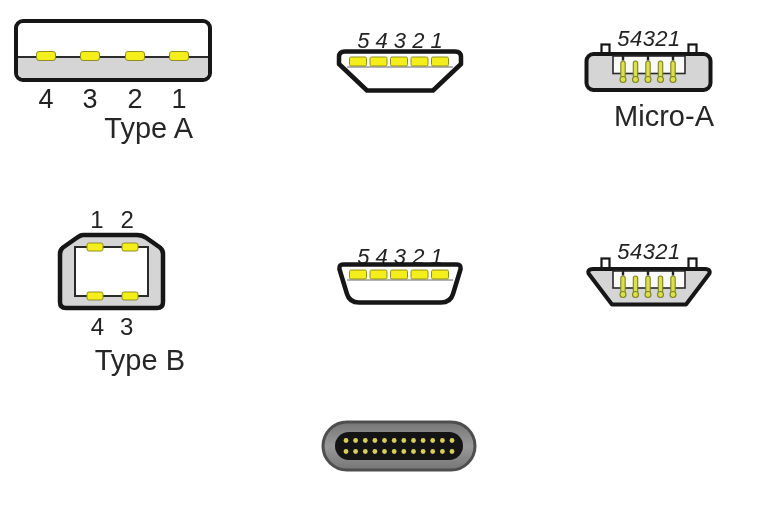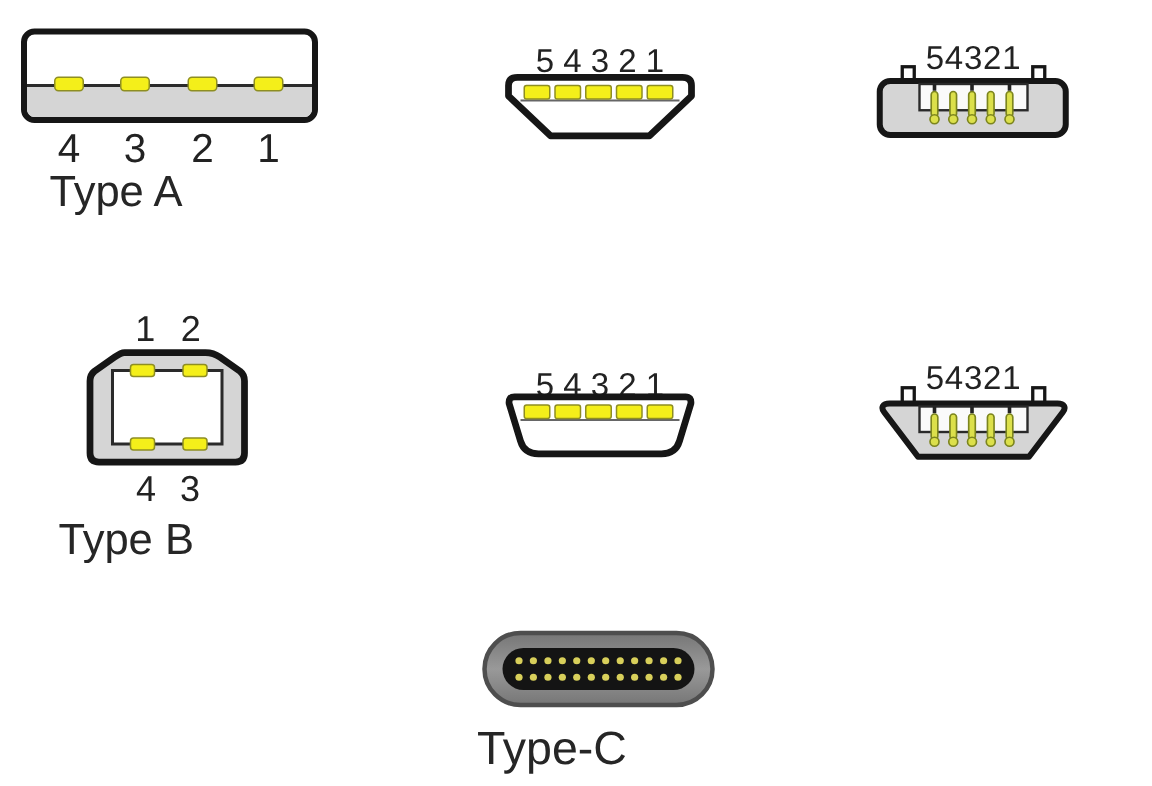--- a/index.html
+++ b/index.html
@@ -30,25 +30,25 @@
   }
   .typea-pin {
     position: absolute; top: 28px; width: 20px; height: 10px;
     background: #f4ef1a; border: 1px solid #8e8e22; border-radius: 3px;
     box-sizing: border-box;
   }
 
   
   .digit { position: absolute; width: 30px; text-align: center;
            font-size: 27px; color: #222; }
-  .numrow { text-align: center; font-size: 22px; color: #222; }
+  .numrow { text-align: center; font-size: 22px; color: #222; font-style: italic; }
   .numrow.tight { letter-spacing: 0.5px; }
   .pairrow { display: flex; justify-content: center; gap: 17px;
              font-size: 24px; color: #222; }
-  .conn-label { text-align: left; font-size: 29px; color: #262626; }
+  .conn-label { text-align: right; font-size: 29px; color: #262626; }
   .conn-label.big { font-size: 31px; }
 
   svg { display: block; }
 </style>
 </head>
 <body>
 
 <div class="stage">
 
   <div class="abs typea-box">
@@ -91,20 +91,21 @@
       <rect x="49.3" y="19" width="4.4" height="17" rx="2.2"></rect>
         <circle cx="51.5" cy="37.5" r="3"></circle>
       <rect x="61.8" y="19" width="4.4" height="17" rx="2.2"></rect>
         <circle cx="64" cy="37.5" r="3"></circle>
       <rect x="74.3" y="19" width="4.4" height="17" rx="2.2"></rect>
         <circle cx="76.5" cy="37.5" r="3"></circle>
       <rect x="86.8" y="19" width="4.4" height="17" rx="2.2"></rect>
         <circle cx="89" cy="37.5" r="3"></circle>
     </g>
   </svg>
+  <div class="abs conn-label" style="left:584px;top:100px;width:130px">Micro-A</div>
 
   <div class="abs pairrow" style="left:56px;top:206px;width:112px">
     <span>1</span>
     <span>2</span>
   </div>
   <svg class="abs" style="left:56px;top:228px" width="112" height="86" viewBox="0 0 112 86">
     <path d="M27,7 H81 C85,7 87.5,7.8 90.5,10 L104,19.5 C106.3,21.3 107,23 107,26 V74 C107,78 105,80 101,80 H10 C6,80 4,78 4,74 V26 C4,23 4.7,21.3 7,19.5 L20.5,10 C23.5,7.8 25,7 27,7 Z" fill="#d5d5d5" stroke="#161616" stroke-width="4.5" stroke-linejoin="round"></path>
     <rect x="19" y="19" width="73" height="49" fill="#ffffff" stroke="#2a2a2a" stroke-width="2"></rect>
     <rect x="31" y="15" width="16" height="8" rx="2" fill="#f4ef1a" stroke="#8e8e22"></rect>
     <rect x="66" y="15" width="16" height="8" rx="2" fill="#f4ef1a" stroke="#8e8e22"></rect>
@@ -181,15 +182,14 @@
         <circle cx="66.5" cy="33.5" r="2.4"></circle>
         <circle cx="76.2" cy="33.5" r="2.4"></circle>
         <circle cx="85.8" cy="33.5" r="2.4"></circle>
         <circle cx="95.5" cy="33.5" r="2.4"></circle>
         <circle cx="105.1" cy="33.5" r="2.4"></circle>
         <circle cx="114.7" cy="33.5" r="2.4"></circle>
         <circle cx="124.4" cy="33.5" r="2.4"></circle>
         <circle cx="134.0" cy="33.5" r="2.4"></circle>
       </g>
   </svg>
-  <div class="abs conn-label big" style="left:318px;top:481px;width:164px">Type-C</div>
 
 </div>
 
 </body></html>

